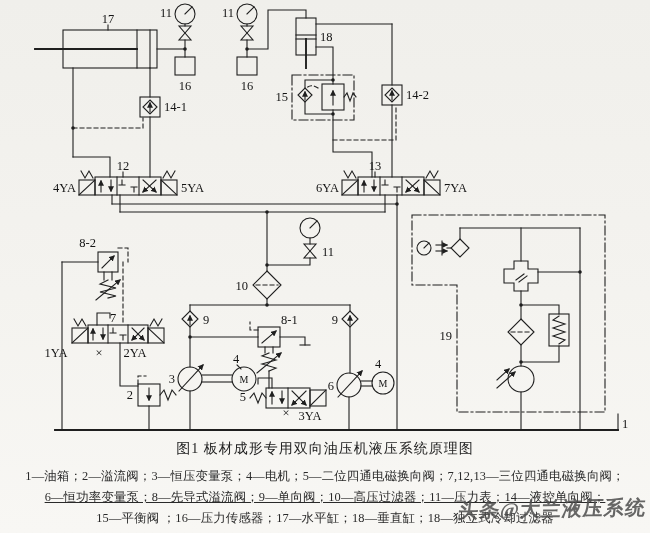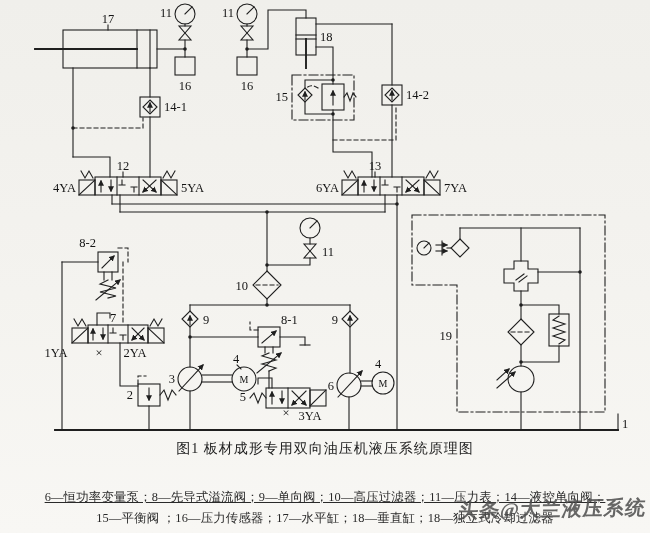--- a/index.html
+++ b/index.html
@@ -351,16 +351,17 @@
   </g>
 
   <g>
     <line class="ln thk" x1="55" y1="430" x2="618" y2="430"></line>
     <line class="ln" x1="618" y1="430" x2="618" y2="414"></line>
     <text x="622" y="428">1</text>
   </g>
 </svg>
 
 <div class="caption">图1 板材成形专用双向油压机液压系统原理图</div>
+<div class="legend" id="lg1">1—油箱；2—溢流阀；3—恒压变量泵；4—电机；5—二位四通电磁换向阀；7,12,13—三位四通电磁换向阀；</div>
 <div class="legend" id="lg2">6—恒功率变量泵；8—先导式溢流阀；9—单向阀；10—高压过滤器；11—压力表；14—液控单向阀；</div>
 <div class="legend" id="lg3">15—平衡阀 ；16—压力传感器；17—水平缸；18—垂直缸；18—独立式冷却过滤器</div>
 <div class="watermark">头条@大兰液压系统</div>
 </div>
 
 </body></html>

